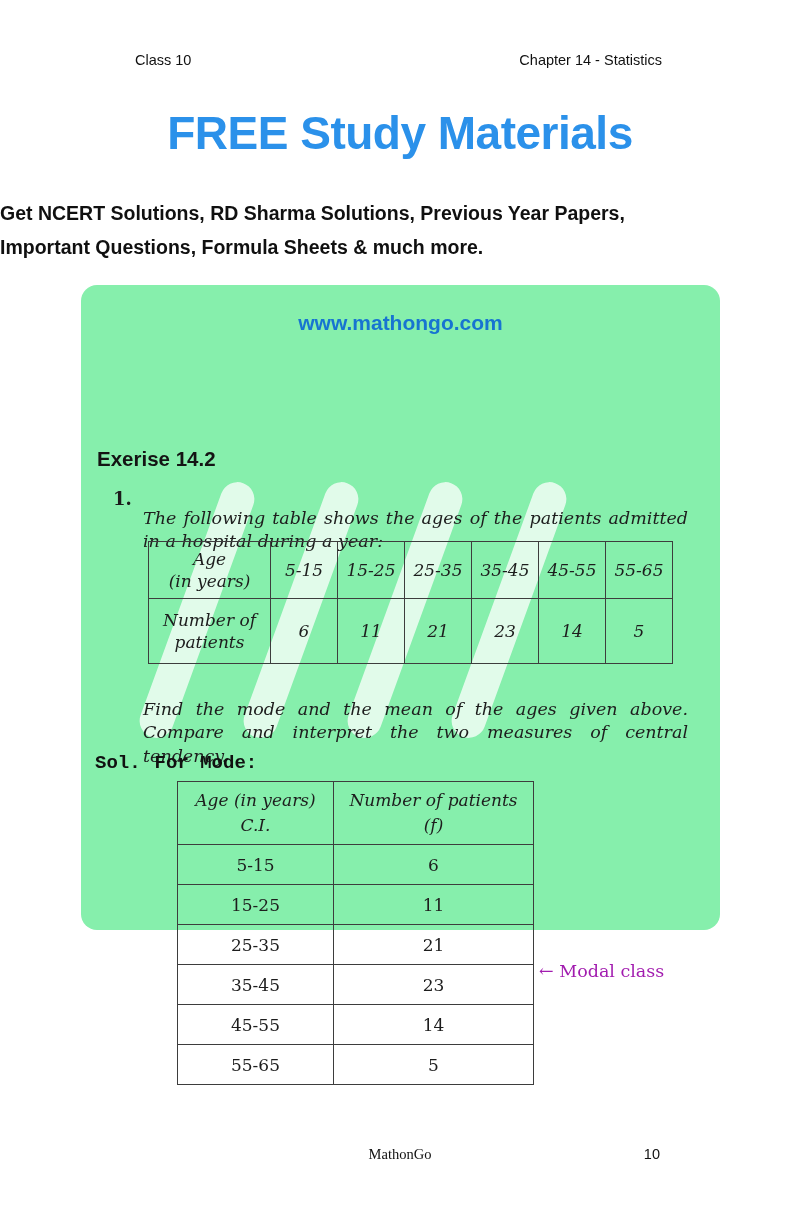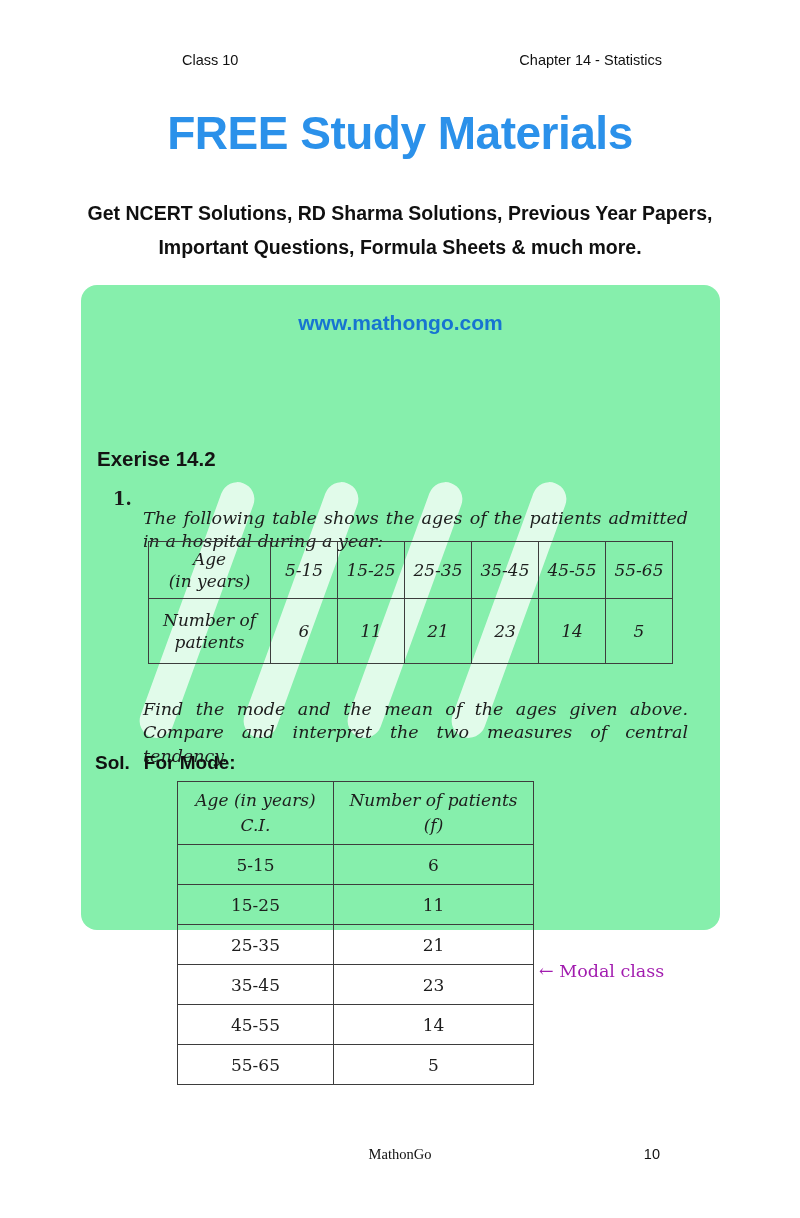--- a/index.html
+++ b/index.html
@@ -4,30 +4,30 @@
 <style>
   html,body{margin:0;padding:0;}
   body{
     width:800px;height:1218px;position:relative;background:#ffffff;
     font-family:"Liberation Sans",sans-serif;color:#1b1b1b;overflow:hidden;
   }
   .abs{position:absolute;}
 
   
   .hdr{top:52px;font-size:14.5px;color:#111;}
-  .hdr-left{left:135px;margin-left:47px;}
+  .hdr-left{left:135px;}
   .hdr-right{right:138px;}
 
   
   .hero-title{
     top:106px;left:0;width:100%;text-align:center;
     font-size:46px;font-weight:700;color:#2b91ea;letter-spacing:-0.5px;
   }
   .hero-sub{
-    top:196px;left:0;width:100%;text-align:center;
+    top:196px;left:0;width:100%;
     font-size:19.5px;font-weight:700;line-height:34px;color:#101010;
   }
 
   
   .panel{
     left:81px;top:285px;width:639px;height:645px;
     background:#86efac;border-radius:16px;overflow:hidden;
   }
   .wm-stroke{
     position:absolute;width:34px;height:270px;border-radius:20px;
@@ -59,21 +59,21 @@
 
   .t1{left:148px;top:541px;}
   .t1 td{font-family:"DejaVu Serif","Liberation Serif",serif;font-style:italic;
          font-size:17px;line-height:22px;}
   .t1 .r1 td{height:54px;}
   .t1 .r2 td{height:62px;}
 
   .followup{left:143px;top:678px;width:545px;font-size:17.5px;line-height:23.3px;color:#1d1d1d;}
 
   .sol-row{left:95px;top:752px;display:flex;
-           font-family:Liberation Sans, sans-serif;
+           font-family:Liberation Mono, monospace;
            font-weight:700;font-size:19px;color:#101010;}
   .sol-label{margin-right:14px;}
 
   .t2{left:177px;top:781px;}
   .t2 td{font-size:17px;}
   .t2 .hrow td{height:60px;font-family:"DejaVu Serif","Liberation Serif",serif;
                font-style:italic;line-height:25px;}
   .t2 .drow td{height:37px;font-family:"DejaVu Serif","Liberation Serif",serif;}
 
   .modal-note{left:539px;top:961px;font-family:"DejaVu Serif","Liberation Serif",serif;

